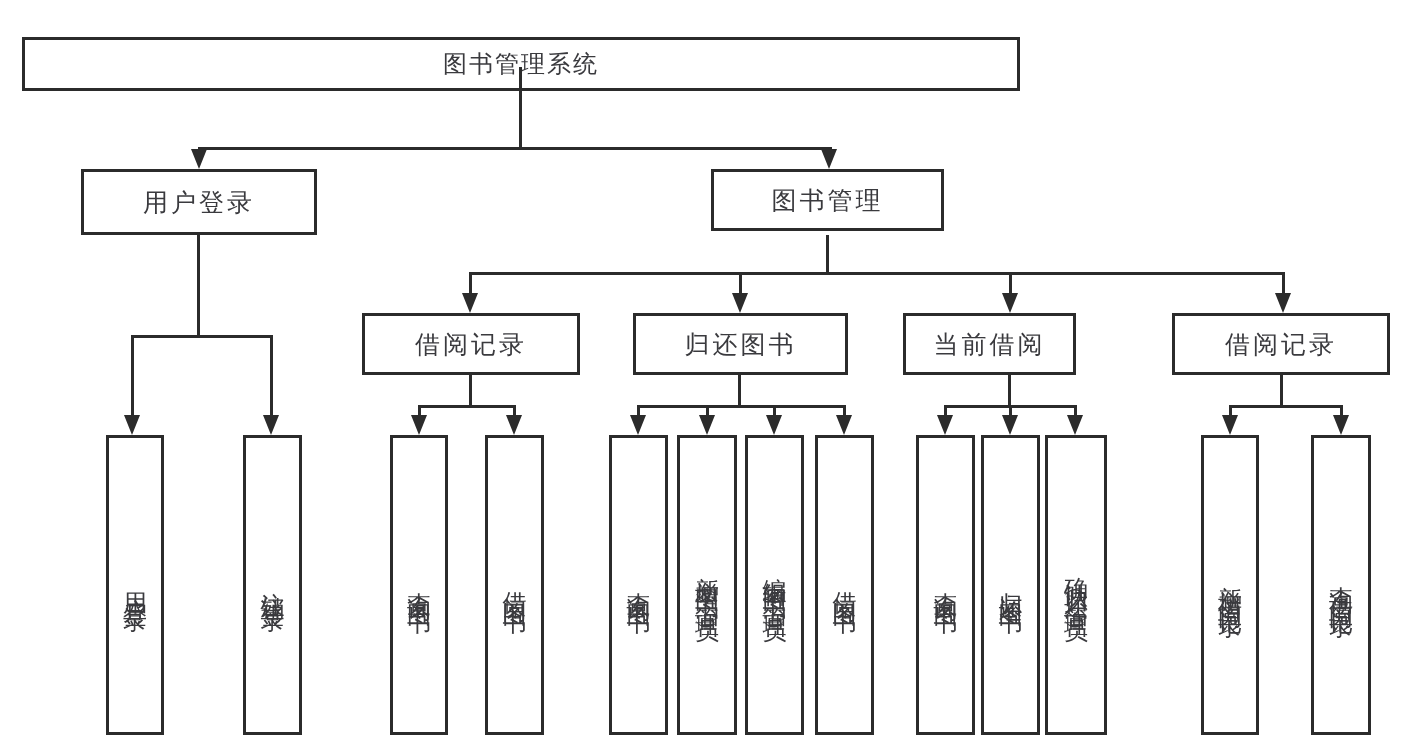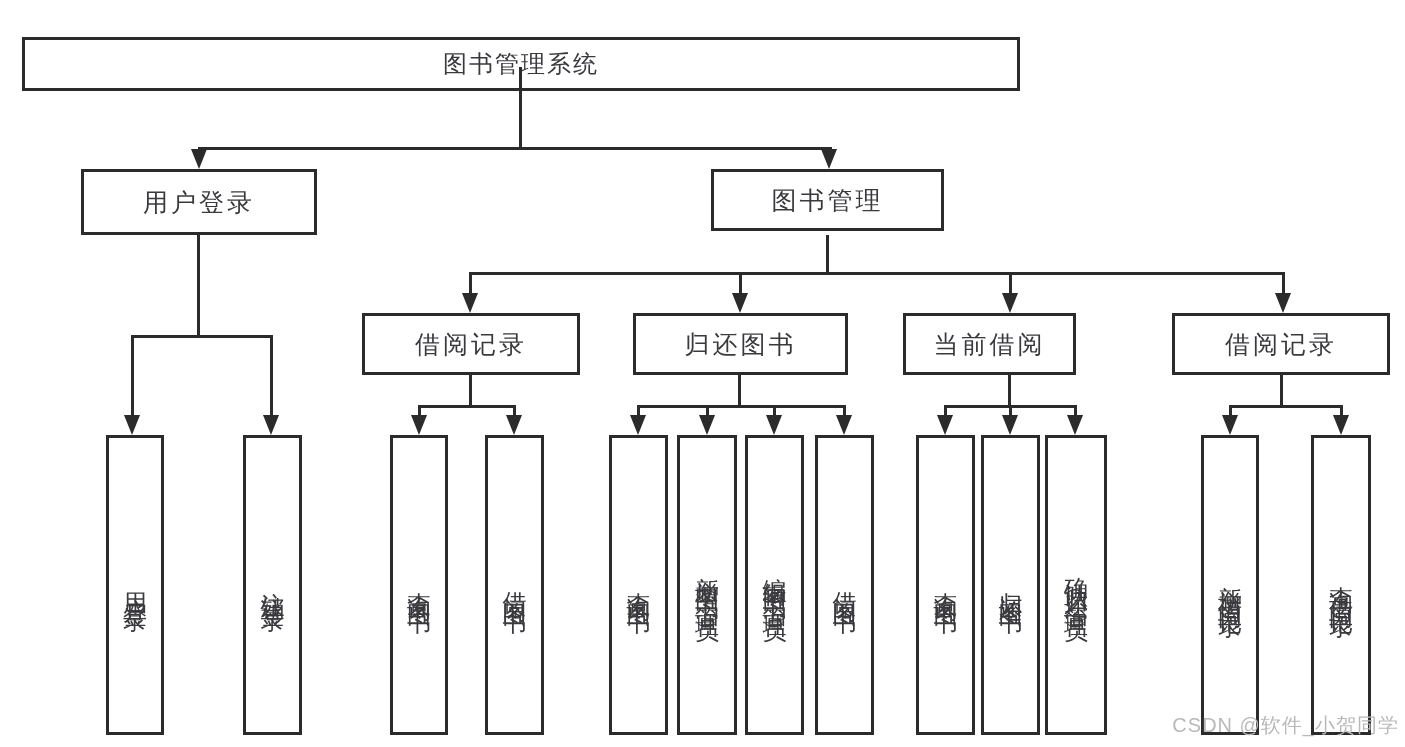--- a/index.html
+++ b/index.html
@@ -149,15 +149,14 @@
     <span>确认归还（管理员）</span>
   </div>
 
   <div class="vbox" style="left:1201px;top:435px;width:58px;height:300px">
     <span>新增借阅记录</span>
   </div>
   <div class="vbox" style="left:1311px;top:435px;width:60px;height:300px">
     <span>查询借阅记录</span>
   </div>
 
-  <div class="watermark" style="right:6px;top:712px">CSDN @软件_小贺同学</div>
 
 </div>
 
 </body></html>

